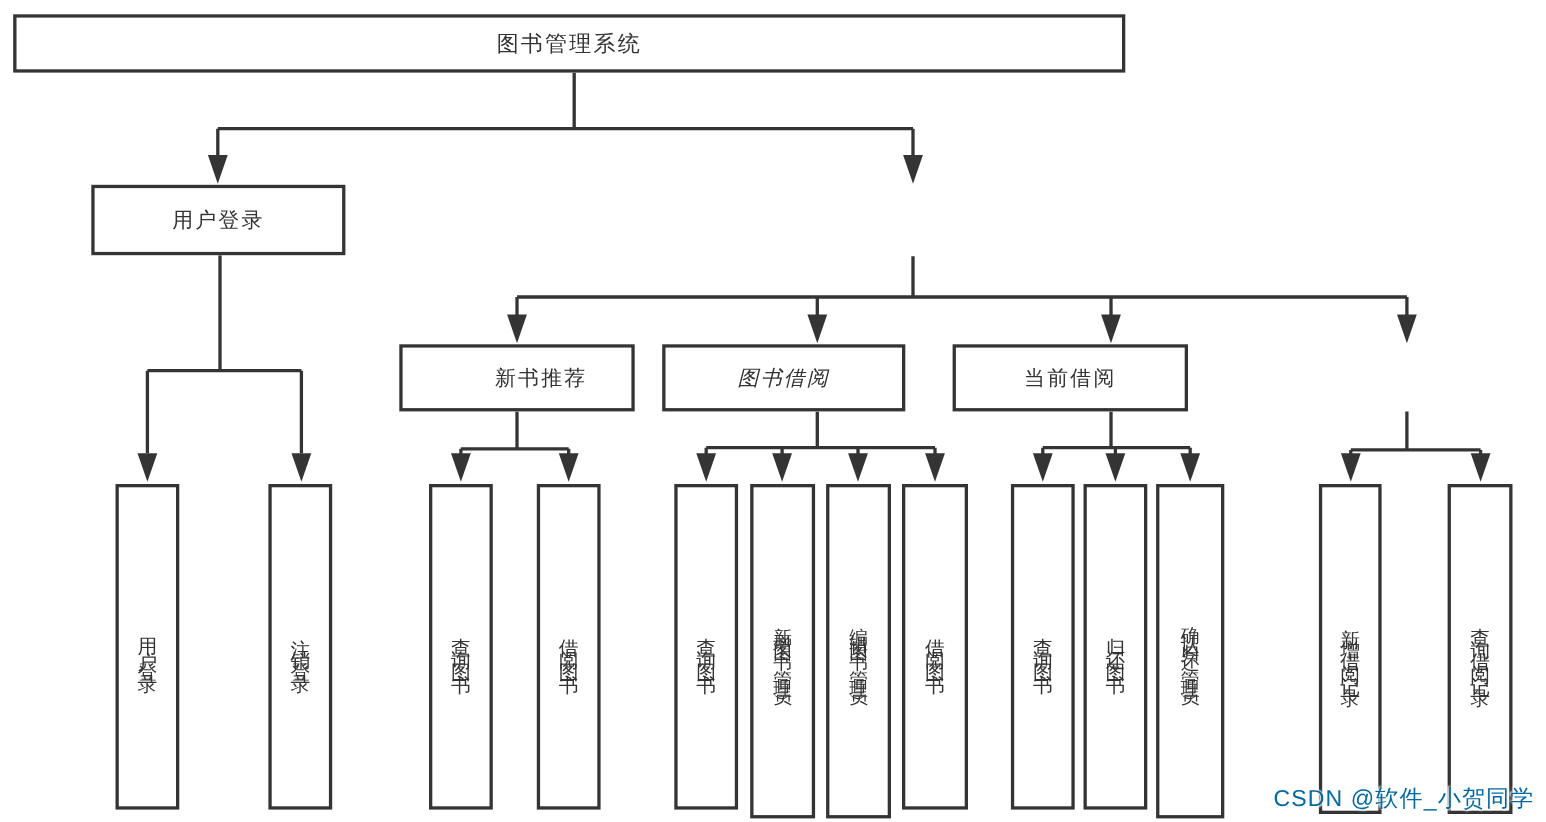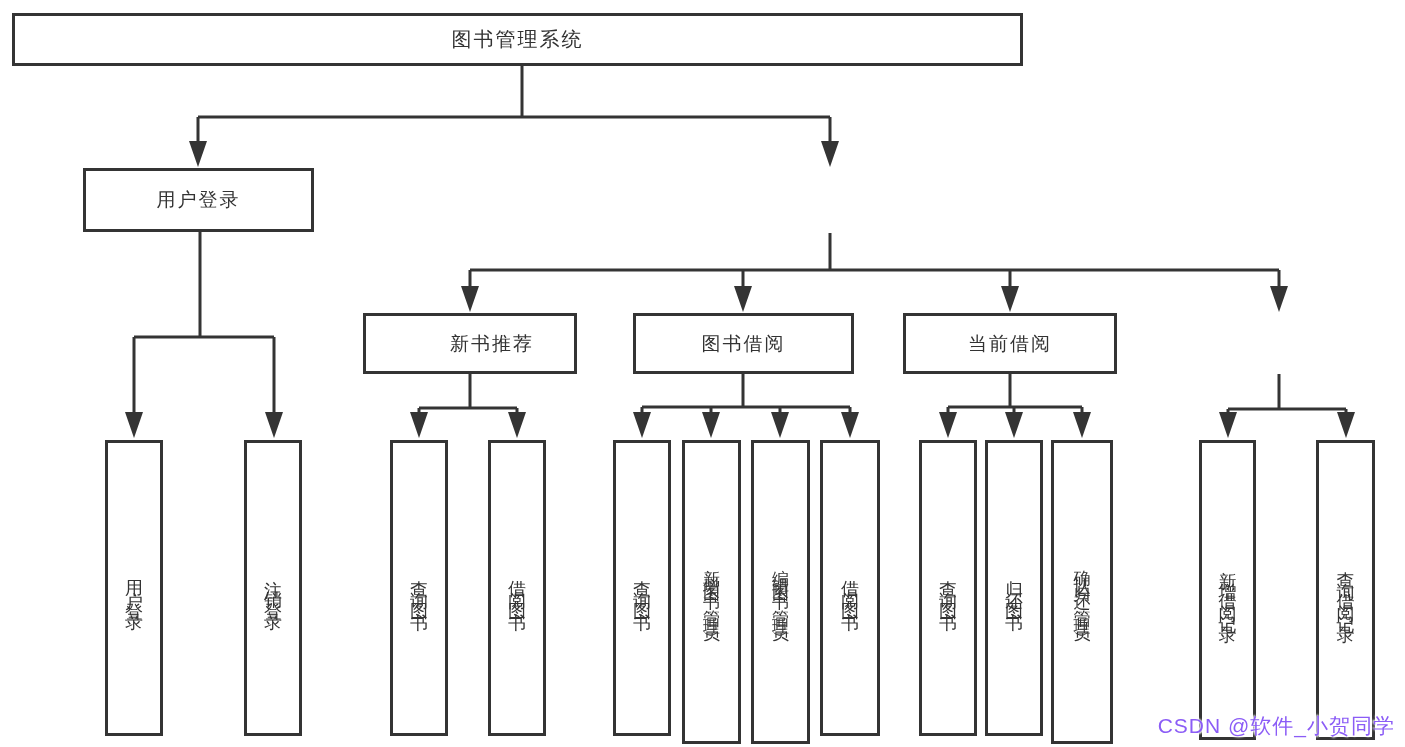--- a/index.html
+++ b/index.html
@@ -41,21 +41,21 @@
   .leaf.long {
     font-size: 17px;
     letter-spacing: 8px;
   }
   .watermark {
     position: absolute;
     top: 712px;
     right: 10px;
     font-size: 21px;
     letter-spacing: 1px;
-    color: #8b5cf6;
+    color: #0369a1;
     text-shadow: 0 0 3px #ffffff, 1px 1px 2px #ffffff, -1px -1px 2px #ffffff;
     white-space: nowrap;
     z-index: 10;
   }
 </style>
 </head>
 <body>
 
 <div class="canvas">
 
@@ -100,22 +100,22 @@
       <polygon points="1219,412 1237,412 1228,438"></polygon>
       <polygon points="1337,412 1355,412 1346,438"></polygon>
     </g>
   </svg>
 
   <div class="node root-node" style="left:12px; top:13px; width:1011px; height:53px;">图书管理系统</div>
 
   <div class="node" style="left:83px; top:168px; width:231px; height:64px;">用户登录</div>
 
   <div class="node" style="left:363px; top:313px; width:214px; height:61px;padding-left:44px;">新书推荐</div>
-  <div class="node" style="left:633px; top:313px; width:221px; height:61px;">图书借阅</div>
-  <div class="node" style="left:903px; top:313px; width:214px; height:61px;">当前借阅</div>
+  <div class="node" style="left:602px; top:313px; width:221px; height:61px;font-style:italic;">图书借阅</div>
+  <div class="node" style="left:866px; top:313px; width:214px; height:61px;">当前借阅</div>
 
   <div class="node leaf" style="left:105px; top:440px; width:58px; height:296px;">用户登录</div>
   <div class="node leaf" style="left:244px; top:440px; width:58px; height:296px;">注销登录</div>
 
   <div class="node leaf" style="left:390px; top:440px; width:58px; height:296px;">查询图书</div>
   <div class="node leaf" style="left:488px; top:440px; width:58px; height:296px;">借阅图书</div>
 
   <div class="node leaf" style="left:613px; top:440px; width:58px; height:296px;">查询图书</div>
   <div class="node leaf long" style="left:682px; top:440px; width:59px; height:304px;">新增图书（管理员）</div>
   <div class="node leaf long" style="left:751px; top:440px; width:59px; height:304px;">编辑图书（管理员）</div>

